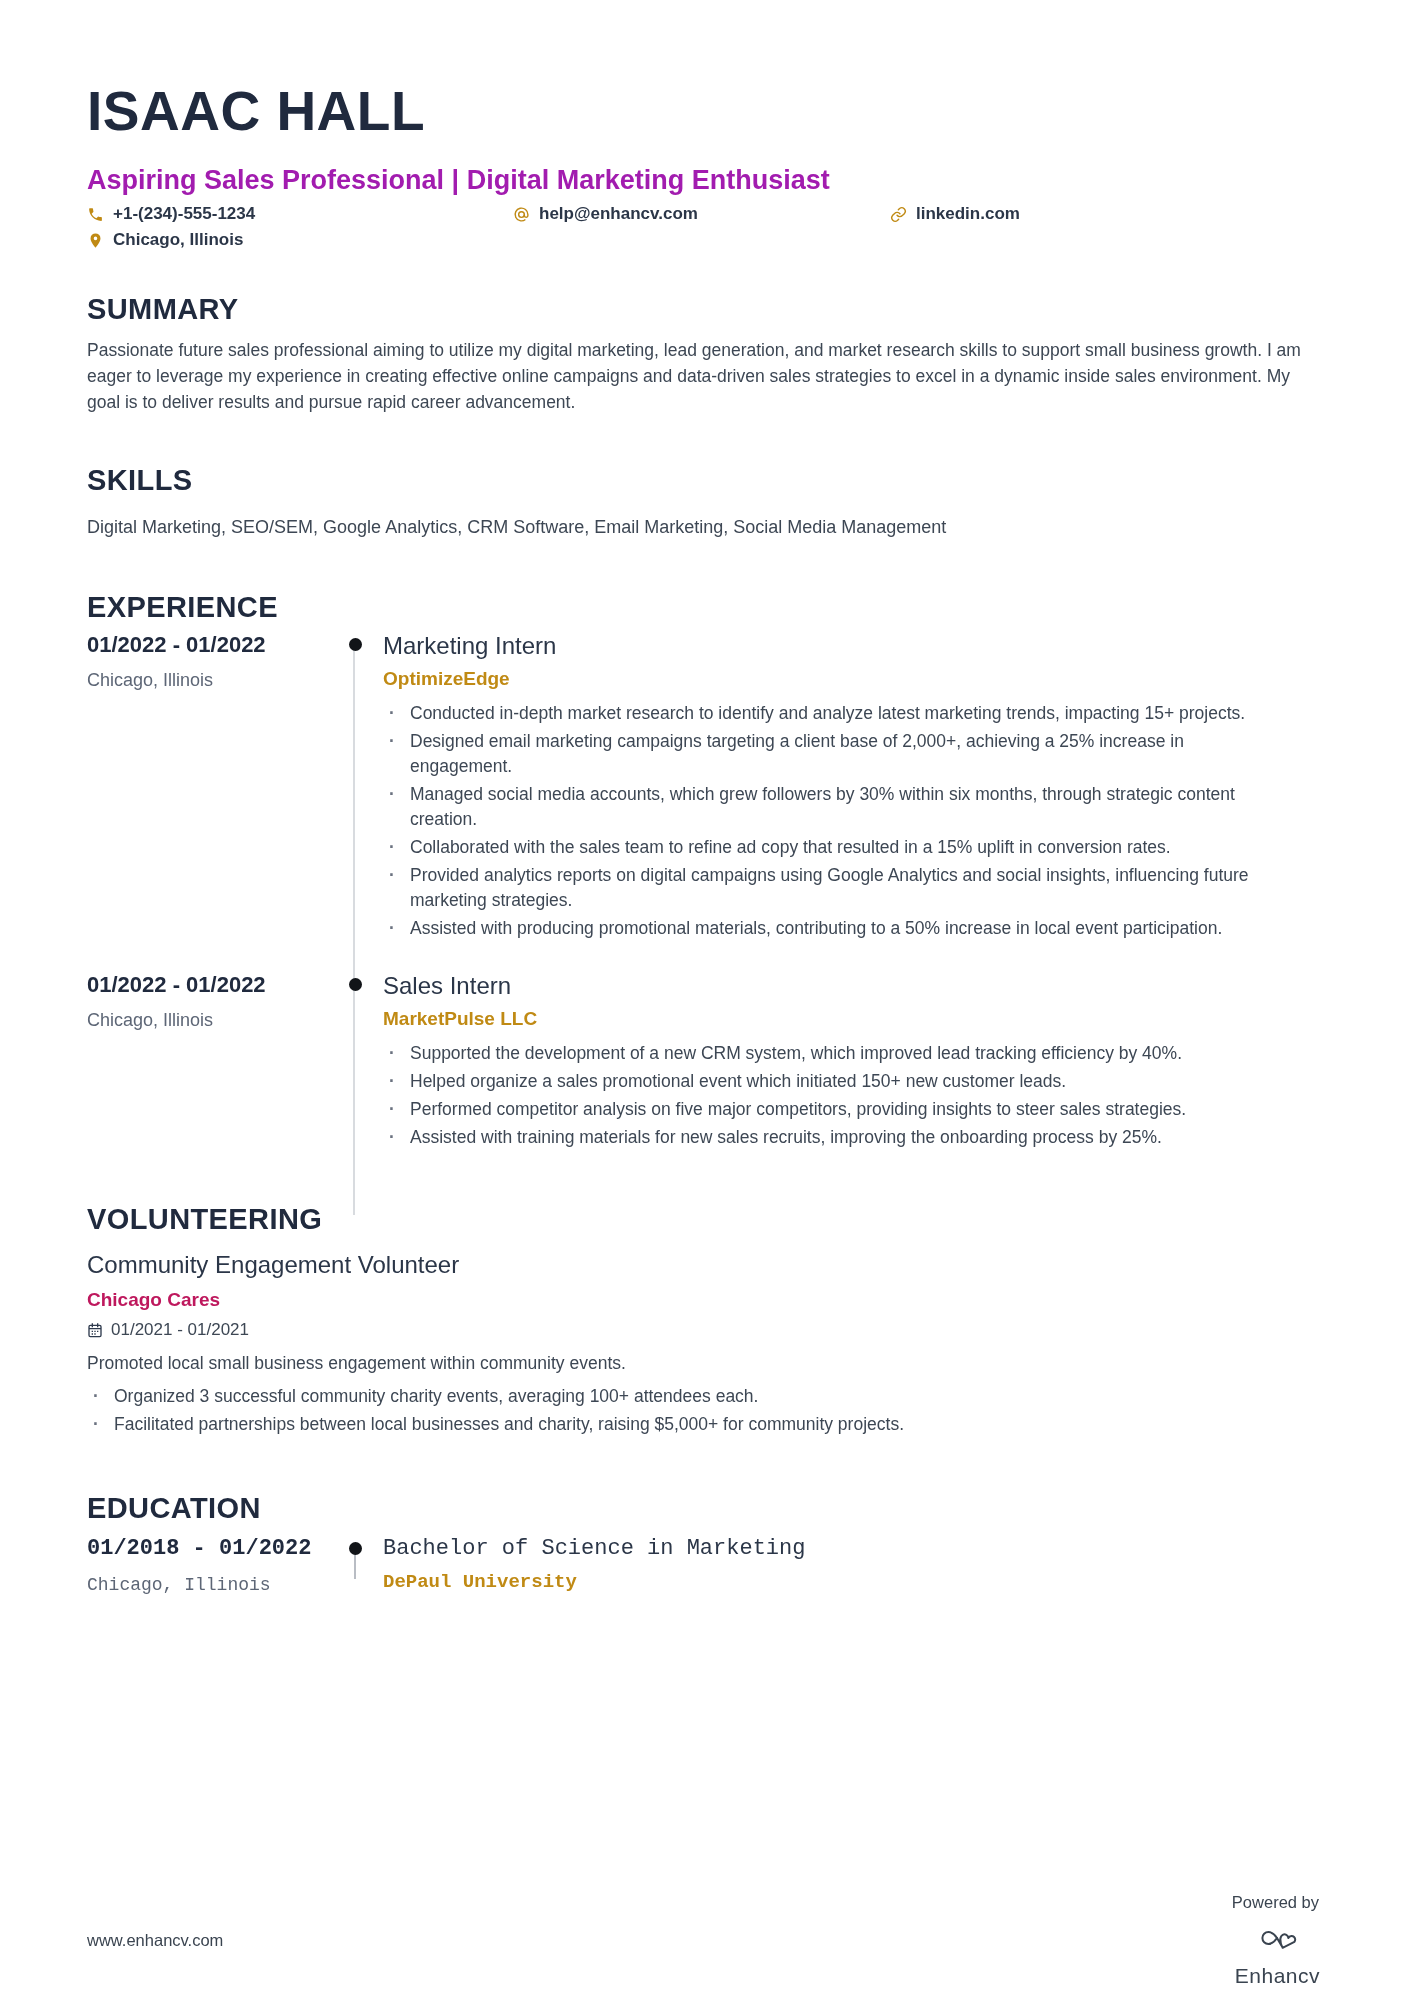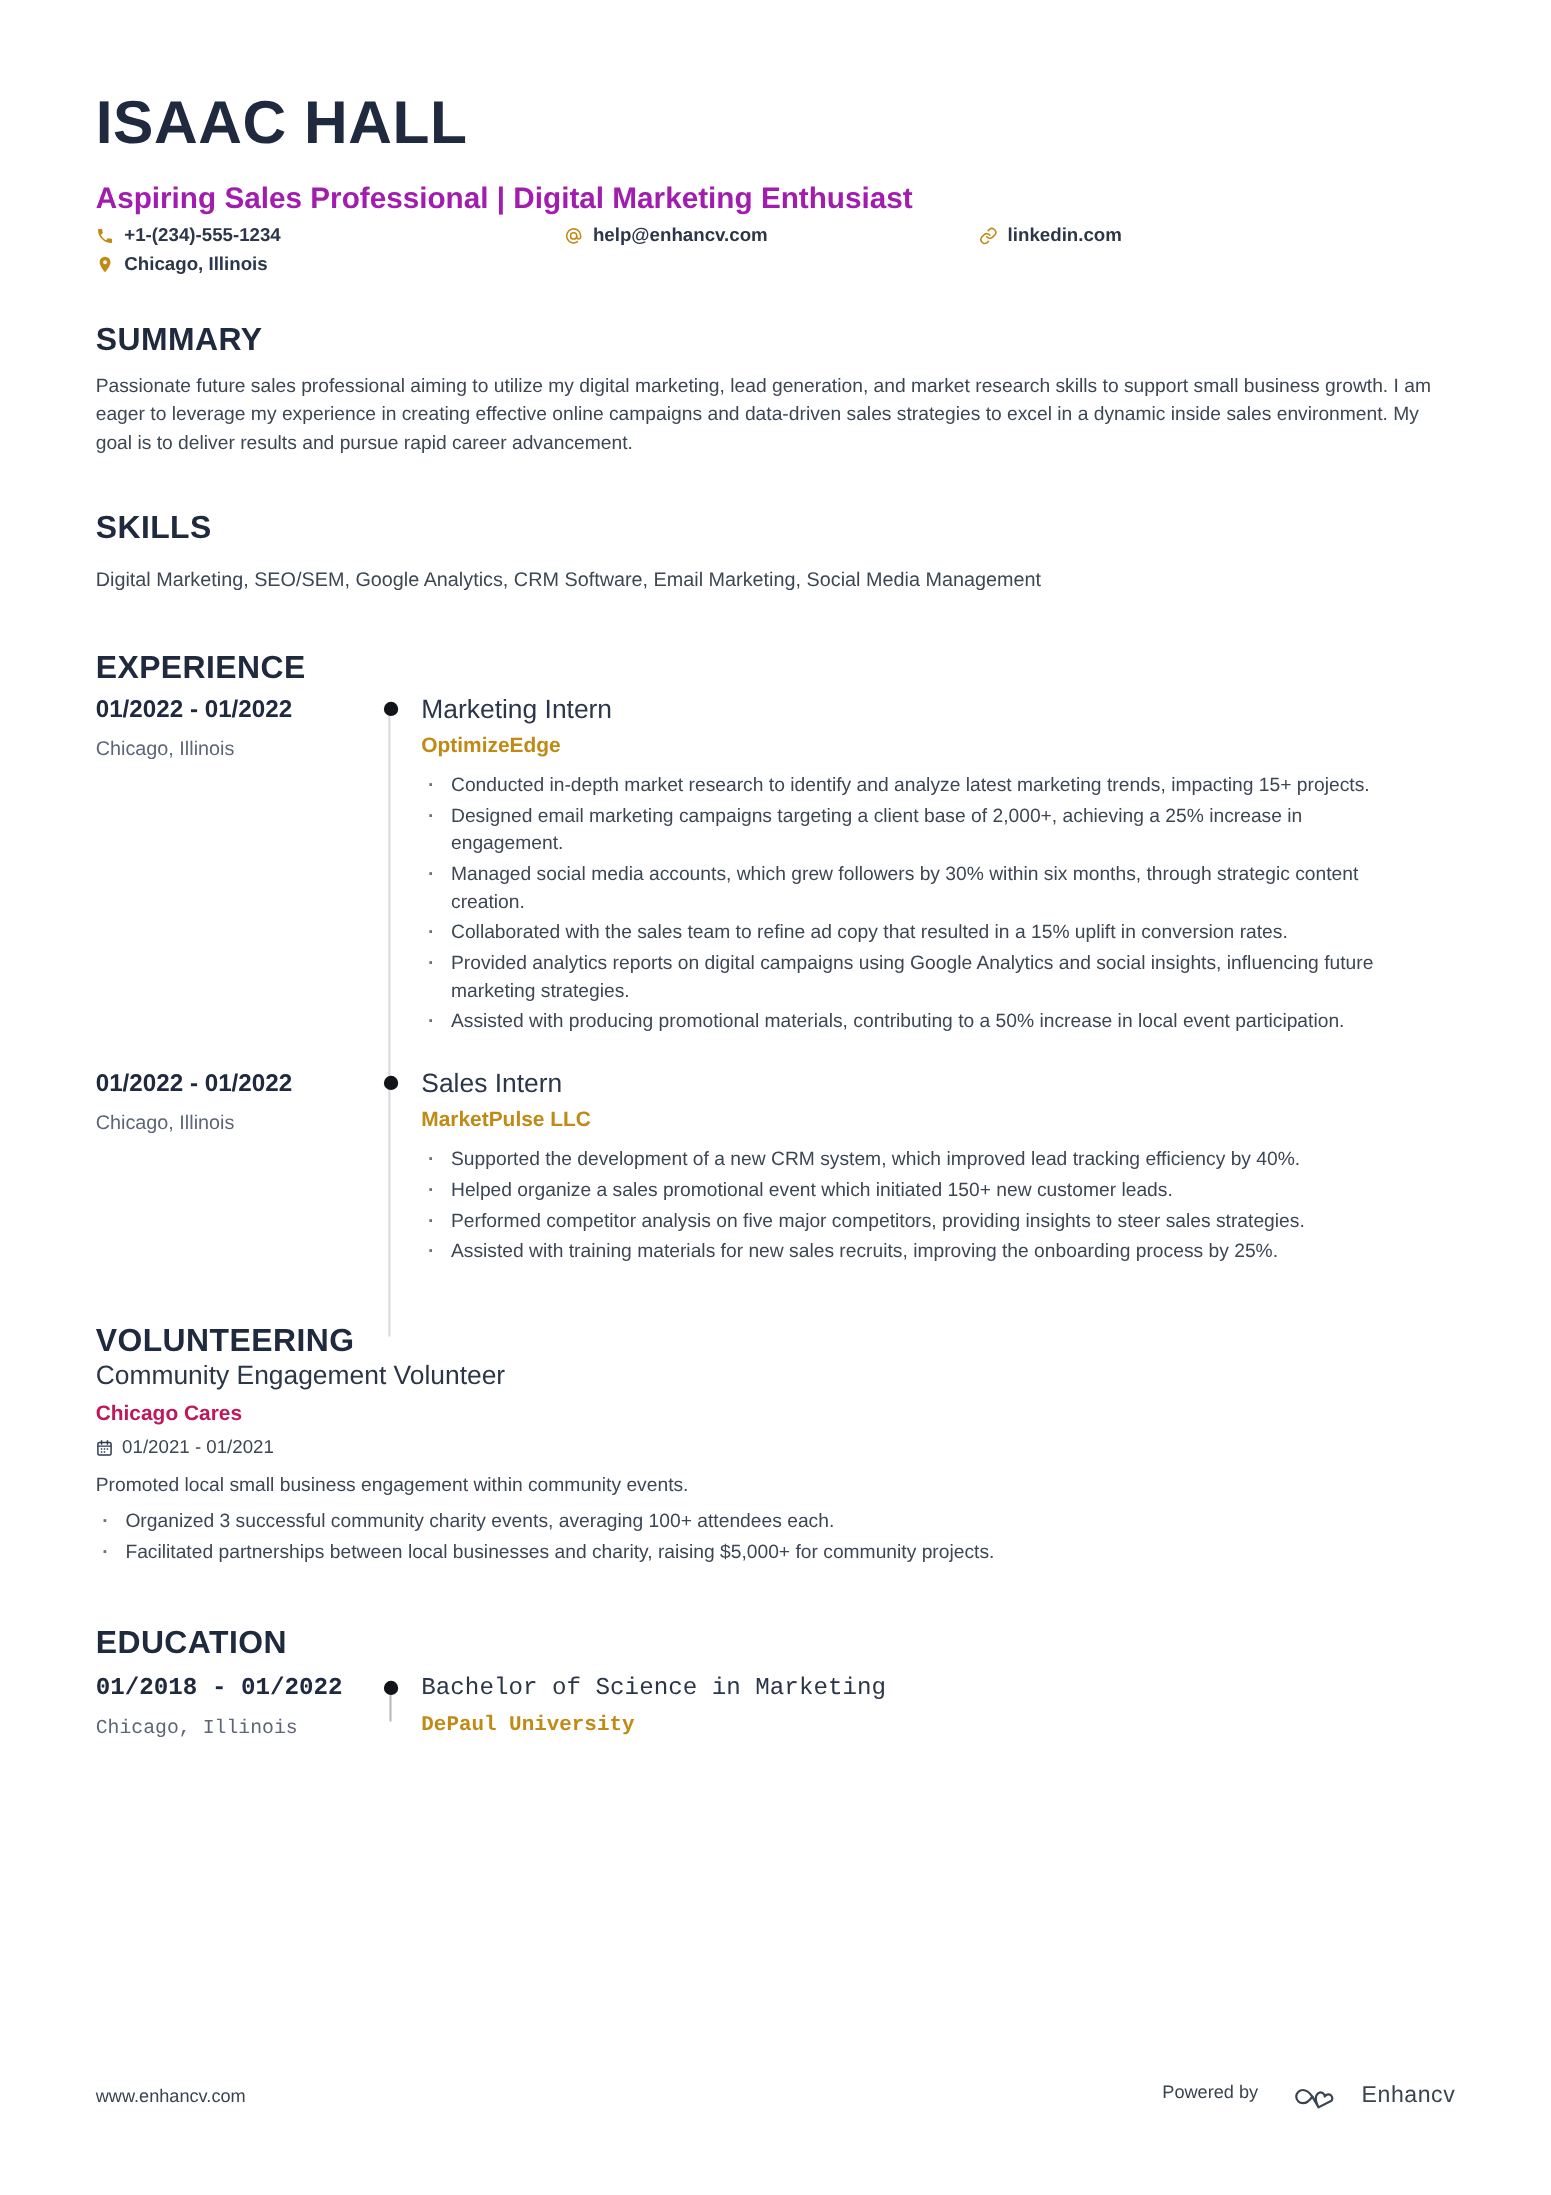--- a/index.html
+++ b/index.html
@@ -73,42 +73,42 @@
     font-size: 17.5px; line-height: 25px; color: #3D4754; max-width: 900px;
   }
   ul.bullets li + li { margin-top: 3px; }
   ul.bullets li::before {
     content: "·"; position: absolute; left: 6px; top: 0;
     color: #6B7280; font-weight: 700;
   }
 
   
   .volunteering-title { margin-top: 52px; }
-  .vol-role { font-size: 24px; font-weight: 500; color: #2B3648; }
+  .vol-role { margin-top: 14px; font-size: 24px; font-weight: 500; color: #2B3648; }
   .vol-org { margin-top: 10px; font-size: 19px; font-weight: 700; color: #be185d; }
   .vol-dates { margin-top: 9px; display: flex; align-items: center; gap: 8px; }
   .vol-dates .cicon { width: 16px; height: 16px; display: inline-flex; }
   .vol-dates .ctext { font-size: 17px; color: #3D4754; }
   .vol-desc { margin-top: 10px; font-size: 17.5px; line-height: 26px; color: #3D4754; }
   ul.bullets.vol { margin-top: 8px; }
   ul.bullets.vol li { max-width: 1100px; }
 
   
   .education-title { margin-top: 54px; }
   .edu-wrap { margin-top: 10px; font-family: Liberation Mono, monospace; }
   .edu-degree { font-size: 22px; font-weight: 500; color: #2B3648; line-height: 1.25; }
   .edu-school { margin-top: 8px; font-size: 19px; font-weight: 700; color: #C08A14; }
 
   
   .footer {
     position: absolute; left: 87px; right: 87px; top: 1893px;
     display: flex; justify-content: space-between; align-items: center;
   }
   .footer-site { font-size: 16.5px; color: #3A4450; }
-  .footer-brand { display: flex; align-items: flex-start; gap: 24px; }
+  .footer-brand { display: flex; align-items: center; gap: 13px; flex-direction: column; }
   .footer-powered { font-size: 16.5px; color: #3A4450; margin-right: 4px; }
   .footer-logoname { font-size: 21px; color: #3A4450; letter-spacing: 0.5px; }
 
   .icon-gold { color: #C08A14; }
   .icon-dark { color: #2E3A4D; }
 </style>
 </head>
 <body>
 
 <div class="page">

